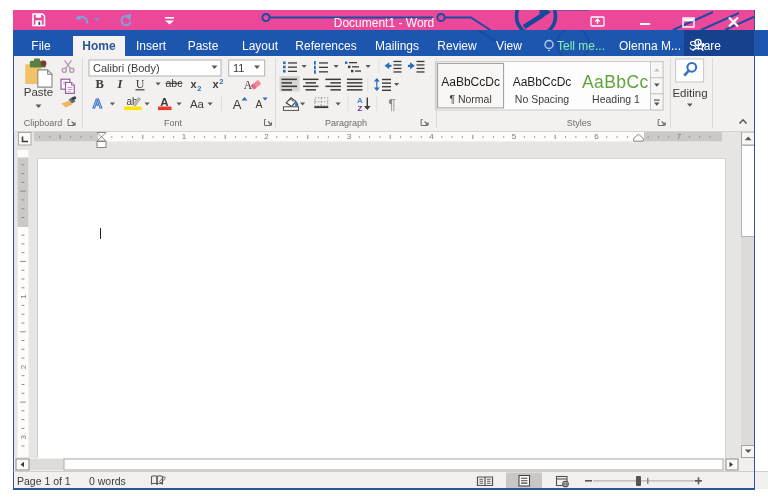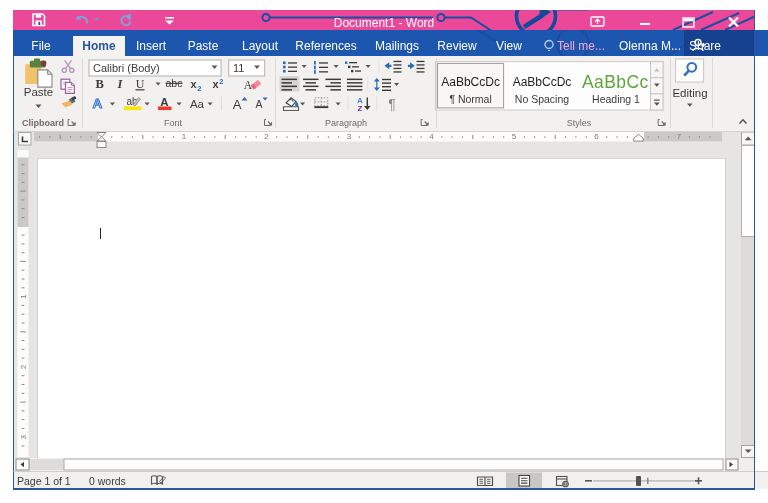--- a/index.html
+++ b/index.html
@@ -86,21 +86,21 @@
   <div class="tabtxt" style="left:190px;">Paste</div>
   <div class="tabtxt" style="left:247px;">Layout</div>
   <div class="tabtxt" style="left:313px;">References</div>
   <div class="tabtxt" style="left:384px;">Mailings</div>
   <div class="tabtxt" style="left:444px;text-align:center;">Review</div>
   <div class="tabtxt" style="left:496px;">View</div>
   <svg class="abs" style="left:529px;top:8.5px;" width="14" height="15" viewBox="0 0 14 15">
     <circle cx="7" cy="5.5" r="4" fill="none" stroke="#b9cae9" stroke-width="1.4"></circle>
     <path d="M5.5 9.5 h3 M6 11.5 h2" stroke="#b9cae9" stroke-width="1.2"></path>
   </svg>
-  <div class="tabtxt" style="left:568px;color:#f9a8d4;">Tell me...</div>
+  <div class="tabtxt" style="left:568px;color:#86efac;">Tell me...</div>
   <div class="tabtxt" style="left:637px;">Olenna M...</div>
   <svg class="abs" style="left:678px;top:8px;" width="16" height="15" viewBox="0 0 16 15">
     <circle cx="7" cy="4.5" r="3" fill="none" stroke="#ffffff" stroke-width="1.4"></circle>
     <path d="M2 13 C2 9.5, 12 9.5, 12 13" fill="none" stroke="#ffffff" stroke-width="1.4"></path>
     <path d="M12.5 9 v-4 M10.5 7 h4" stroke="#ffffff" stroke-width="1.3"></path>
   </svg>
   <div class="tabtxt" style="left:684px;margin-left:8px;">Share</div>
 </div>
 
 <div id="ribbon" class="abs">
@@ -327,21 +327,21 @@
       <text x="676" y="41" font-size="11.5" fill="#3b3b3b" text-anchor="middle">Editing</text>
       <path d="M673 47.5 l2.8 3.2 l2.8 -3.2 z" fill="#5a5856"></path>
       <path d="M725.5 67.5 L729 63.8 L732.5 67.5" stroke="#5a5856" stroke-width="1.6" fill="none"></path>
     </g>
   </svg>
   <div class="vsep" style="left:68px;"></div>
   <div class="vsep" style="left:261px;"></div>
   <div class="vsep" style="left:422px;"></div>
   <div class="vsep" style="left:656px;"></div>
   <div class="vsep" style="left:698px;"></div>
-  <div class="grouplabel" style="left:0px;width:58px;font-weight:bold;">Clipboard</div>
+  <div class="grouplabel" style="left:0px;width:58px;">Clipboard</div>
   <div class="grouplabel" style="left:89px;width:140px;">Font</div>
   <div class="grouplabel" style="left:267px;width:130px;">Paragraph</div>
   <div class="grouplabel" style="left:500px;width:130px;">Styles</div>
 </div>
 
 <div id="docarea" class="abs">
   <div class="abs" style="left:23px;top:26px;width:687px;height:300px;background:#ffffff;border-left:1px solid #d0cecc;border-right:1px solid #d0cecc;border-top:1px solid #d8d6d4;"></div>
   <svg class="abs" style="left:0;top:0;" width="741" height="326" viewBox="0 0 741 326" font-family="Liberation Sans, sans-serif">
   <rect x="4.5" y="0.5" width="12.5" height="12.5" fill="#fbfaf9" stroke="#aaa8a6"></rect>
   <path d="M8.5 4.5 v5 h5.5" stroke="#3b3b3b" stroke-width="1.6" fill="none"></path>

